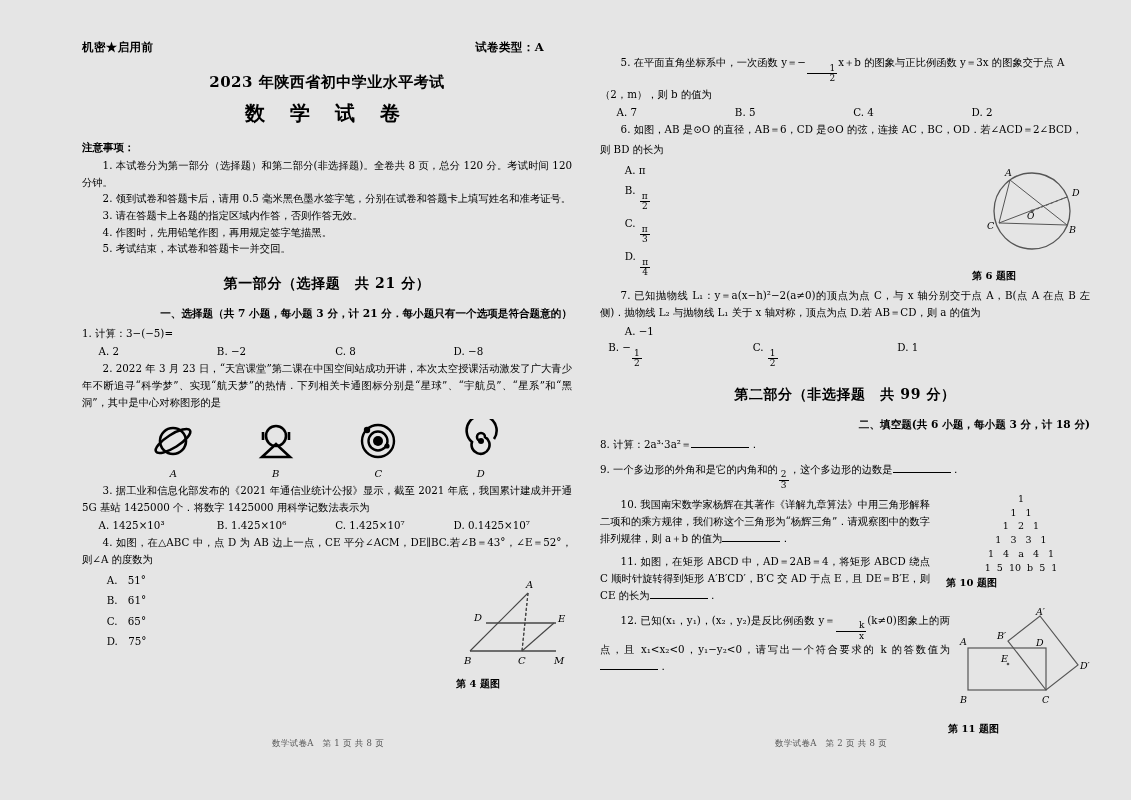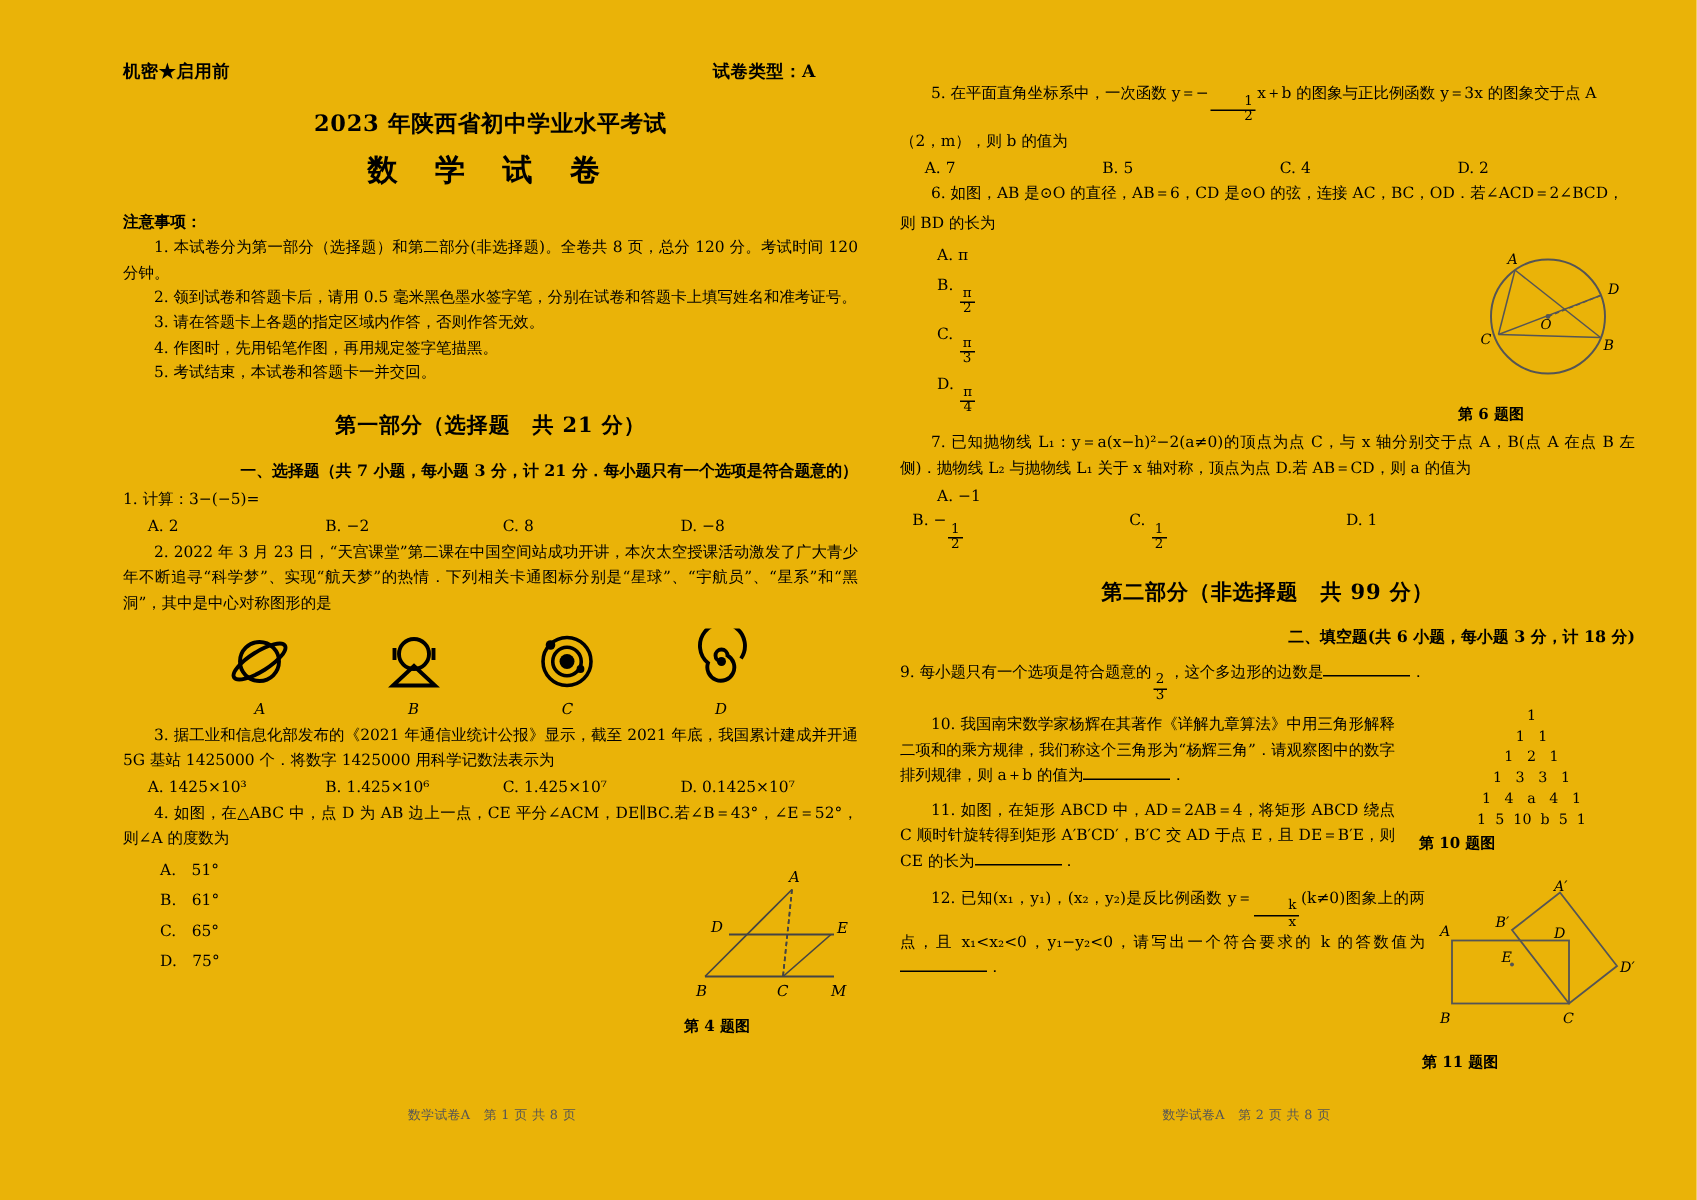--- a/index.html
+++ b/index.html
@@ -7,21 +7,21 @@
   body {
     width: 1131px; height: 800px;
     background: #ffffff;
     font-family: "DejaVu Serif", "Liberation Serif", serif;
     color: #000;
     overflow: hidden;
     position: relative;
   }
   .page {
     position: absolute; inset: 0;
-    background: #eab308;
+    background: #e5e5e5;
   }
   .col {
     position: absolute;
     top: 40px;
     width: 490px;
     height: 730px;
   }
   .col-left  { left: 82px; }
   .col-right { left: 600px; }
 
@@ -283,24 +283,28 @@
       <span><span>C.</span> <span class="frac">
             <span class="num">1</span>
             <span class="den">2</span>
           </span></span>
       <span><span>D.</span> <span>1</span></span>
     </div>
 
     <div class="part-head">第二部分（非选择题　共 99 分）</div>
     <div class="sec-head">二、填空题(共 6 小题，每小题 3 分，计 18 分)</div>
 
+    <p class="q noindent">
+      <span>8.</span>
+      <span>计算：2a³·3a²＝</span><span class="blank"></span><span>．</span>
+    </p>
 
     <p class="q noindent" style="margin-top:8px;">
       <span>9.</span>
-      <span>每小题只有一个选项是符合题意的</span><span class="frac">
+      <span>一个多边形的外角和是它的内角和的</span><span class="frac">
           <span class="num">2</span>
           <span class="den">3</span>
         </span><span>，这个多边形的边数是</span><span class="blank"></span><span>．</span>
     </p>
 
     <div style="position:relative; margin-top:6px;">
       <div style="width:330px;">
         <p class="q">
           <span>10.</span>
           <span>我国南宋数学家杨辉在其著作《详解九章算法》中用三角形解释二项和的乘方规律，我们称这个三角形为“杨辉三角”．请观察图中的数字排列规律，则 a＋b 的值为</span><span class="blank"></span><span>．</span>

